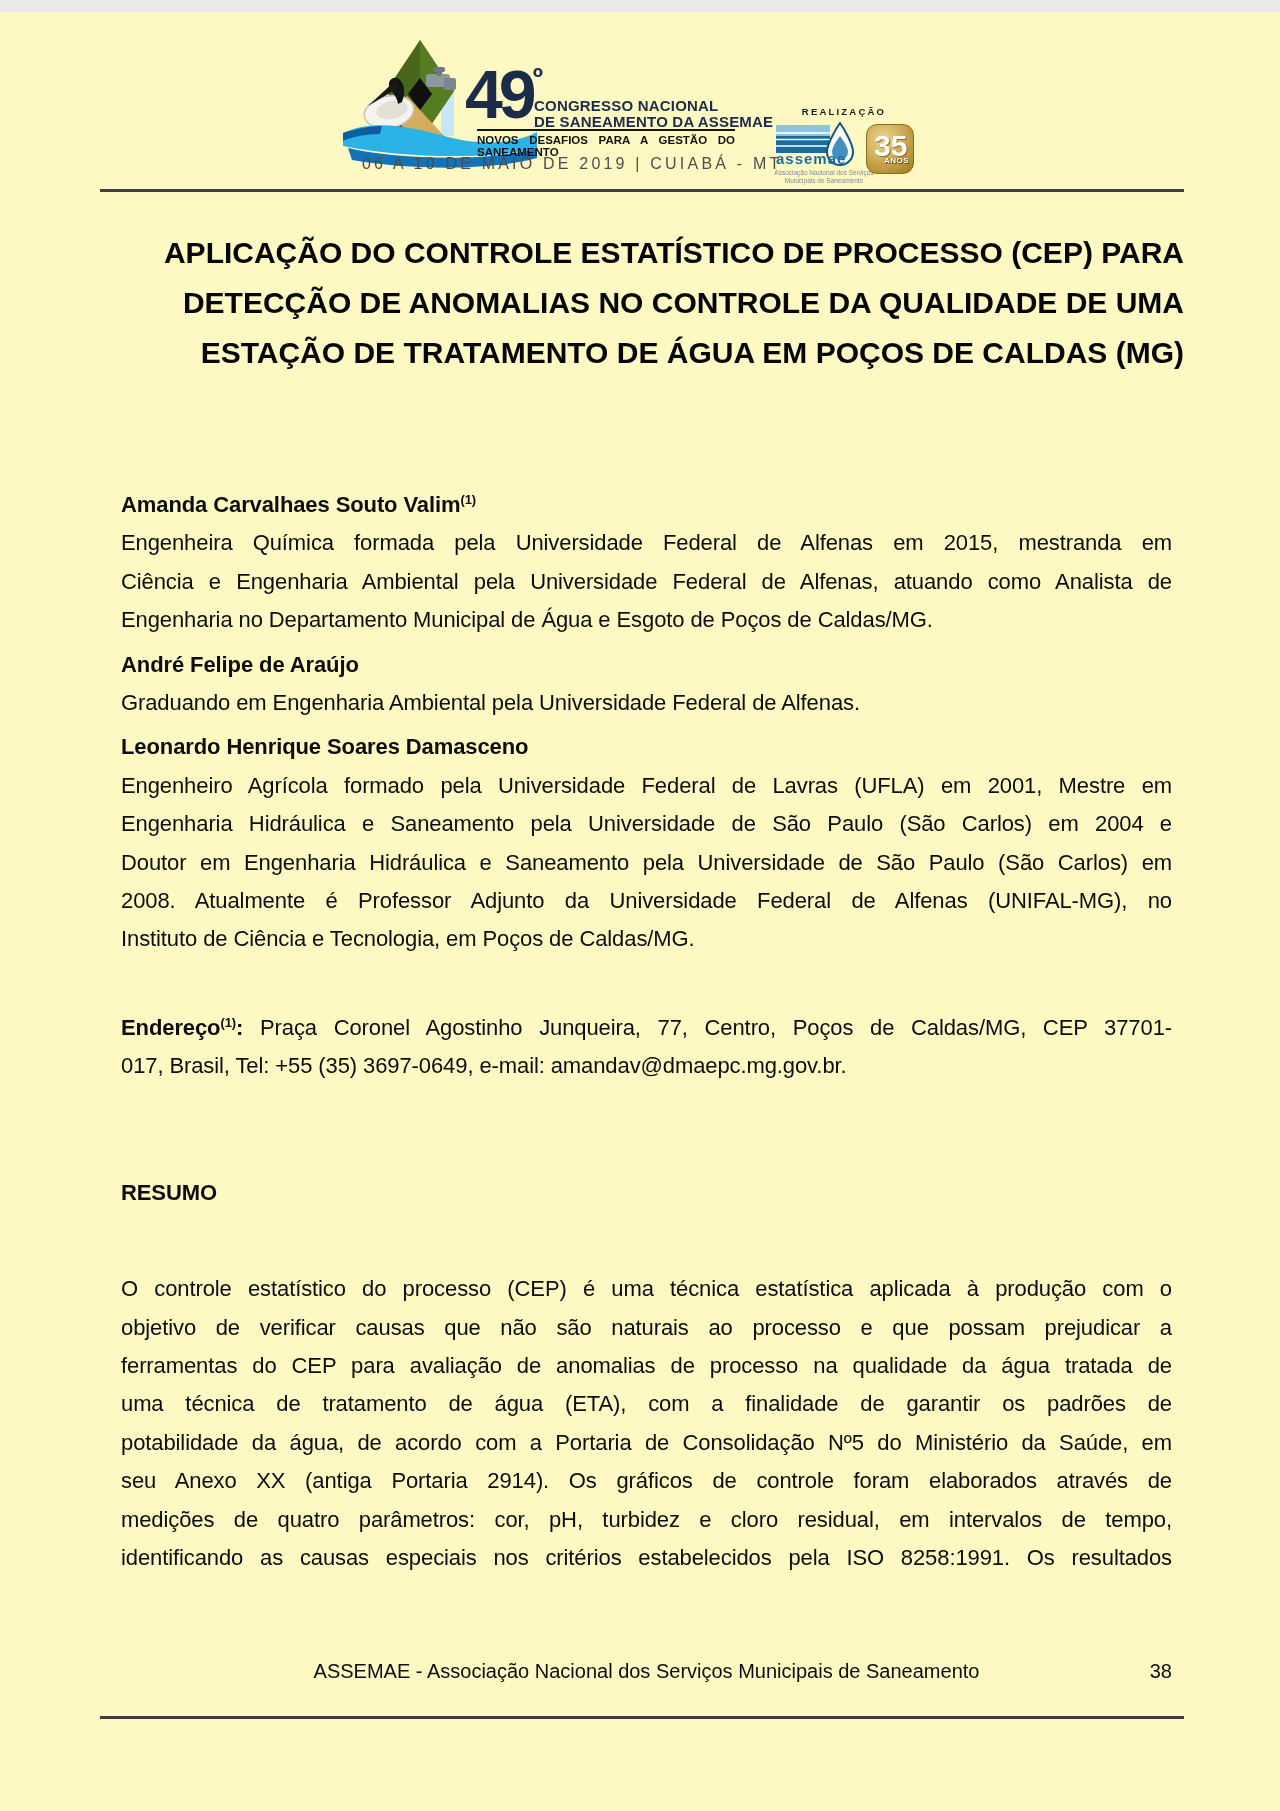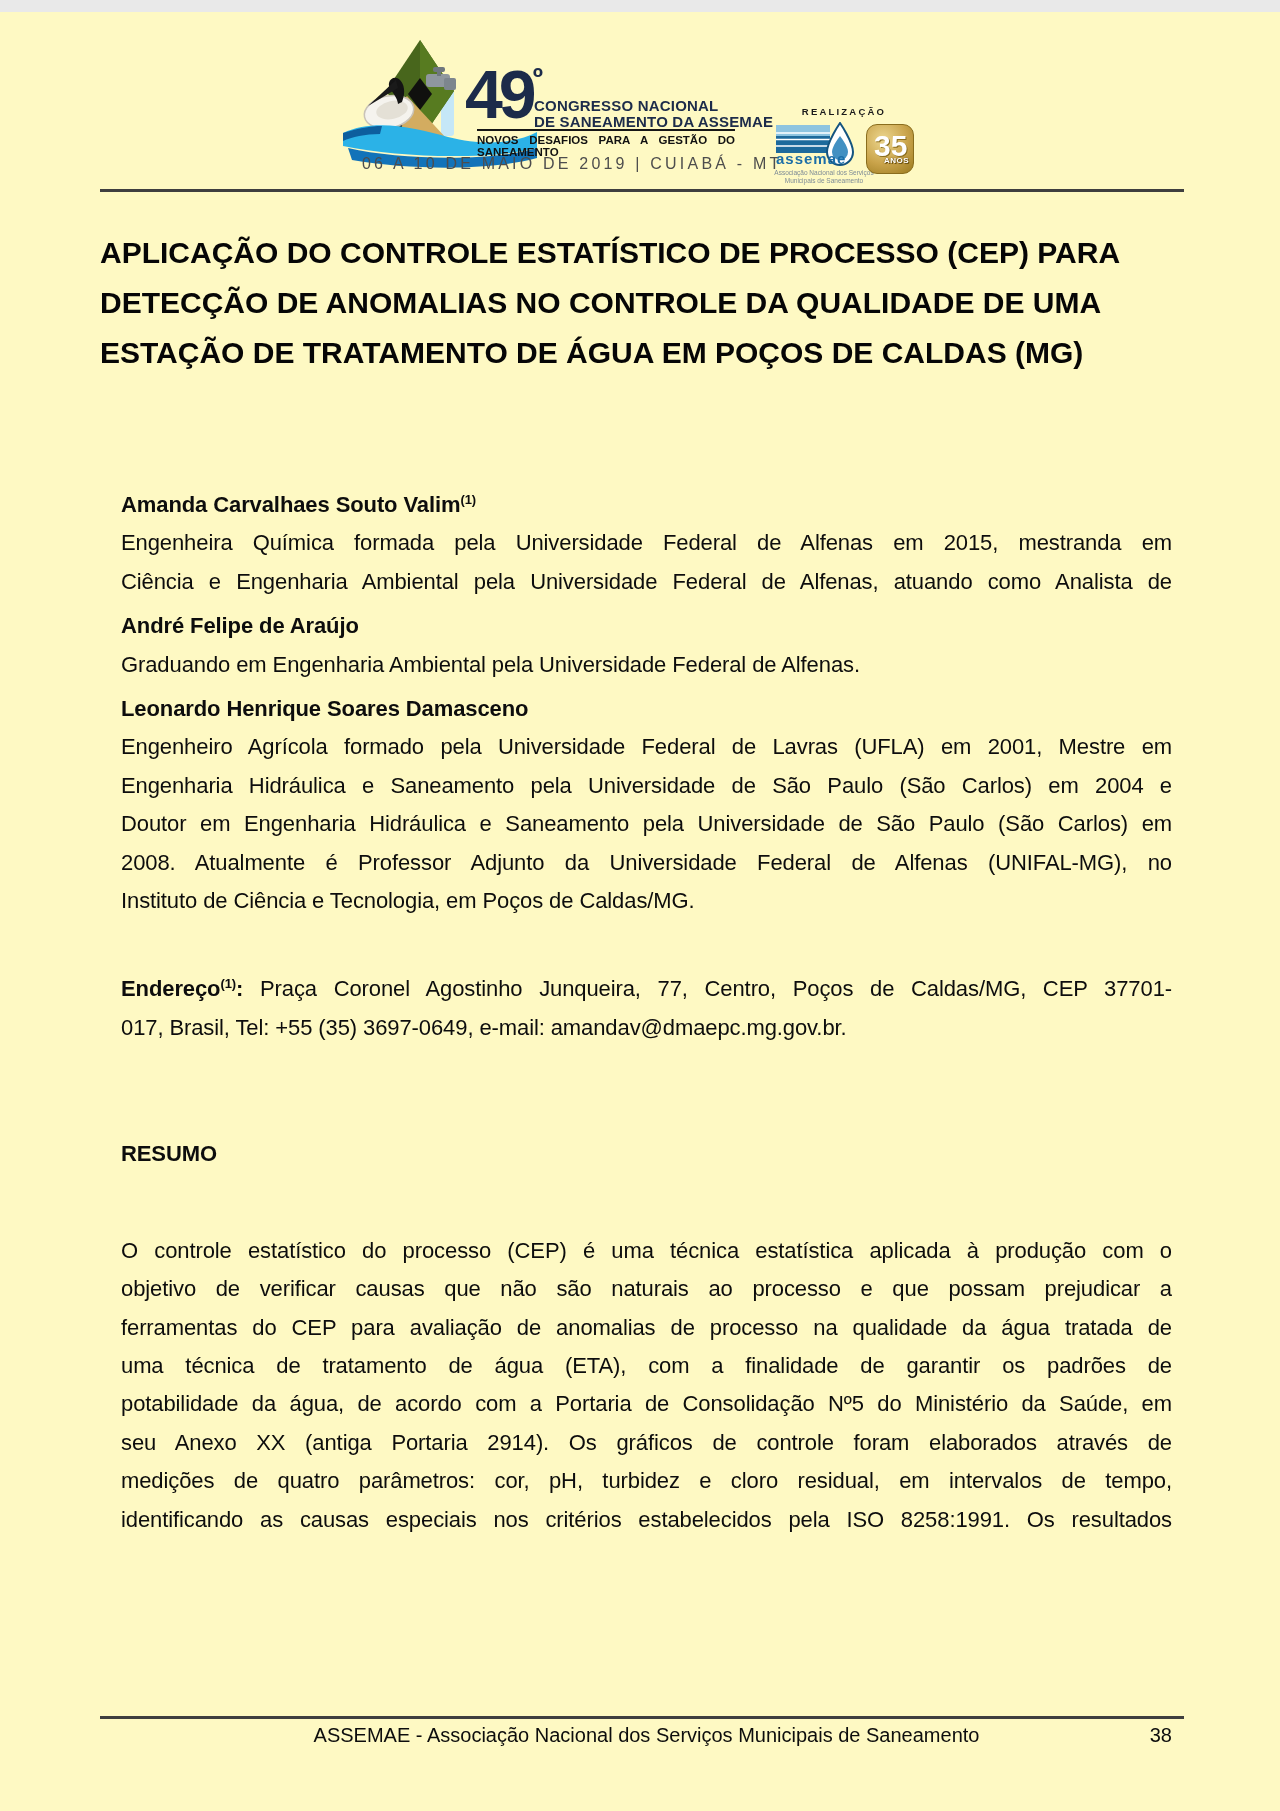--- a/index.html
+++ b/index.html
@@ -54,21 +54,21 @@
     text-shadow:1px 1px 0 #8a6d1d;
   }
   .badge35 .anos {
     position:absolute; right:4px; bottom:8px; font-size:8px; font-weight:800; color:#fff;
     letter-spacing:0.5px; text-shadow:0 0 2px #6b500f, 1px 1px 0 #6b500f;
   }
   .rule-top { position:absolute; left:100px; top:177px; width:1084px; height:3px; background:#3f3f3f; }
 
   
   .title {
-    position:absolute; left:100px; top:216px; width:1084px; text-align:left;
+    position:absolute; left:100px; top:216px; width:1084px; text-align:right;
     font-size:30px; font-weight:700; line-height:50px; color:#060606;
   }
   .title-line { white-space:nowrap; }
 
   
   .content {
     position:absolute; left:121px; top:474px; width:1051px;
     font-size:22px; line-height:38.4px; letter-spacing:-0.1px; color:#0d0d0d;
   }
   .jline { text-align:justify; text-align-last:justify; }
@@ -77,21 +77,21 @@
   .author-name { font-weight:700; }
   sup.sup { font-size:13px; line-height:0; vertical-align:super; }
   .address { margin-top:50px; }
   .address b { font-weight:700; }
   .resumo-heading { margin-top:88px; font-weight:700; }
   .resumo-paragraph { margin-top:58px; }
 
   
   .rule-bottom { position:absolute; left:100px; top:1704px; width:1084px; height:2.5px; background:#3f3f3f; }
   .footer {
-    position:absolute; left:121px; top:1708px; width:1051px; height:30px;
+    position:absolute; left:121px; top:1644px; width:1051px; height:30px;
     font-size:20px; line-height:30px; text-align:center; color:#0d0d0d;
   }
   .page-num { position:absolute; right:0; top:0; }
 </style>
 </head>
 <body>
 
 <div class="page">
 
   <svg class="logo-graphic" viewBox="0 0 200 135" aria-hidden="true">
@@ -150,20 +150,21 @@
     <div class="title-line">ESTAÇÃO DE TRATAMENTO DE ÁGUA EM POÇOS DE CALDAS (MG)</div>
   </div>
 
   <div class="content">
 
     <div class="author">
       <div class="author-name"><span>Amanda Carvalhaes Souto Valim</span><sup class="sup">(1)</sup></div>
       <div>
           <div class="jline">Engenheira Química formada pela Universidade Federal de Alfenas em 2015, mestranda em</div>
           <div class="jline">Ciência e Engenharia Ambiental pela Universidade Federal de Alfenas, atuando como Analista de</div>
+          <div class="jline jline-last">Engenharia no Departamento Municipal de Água e Esgoto de Poços de Caldas/MG.</div>
         </div>
     </div>
 
     <div class="author">
       <div class="author-name"><span>André Felipe de Araújo</span><sup class="sup"></sup></div>
       <div>
           <div class="jline jline-last">Graduando em Engenharia Ambiental pela Universidade Federal de Alfenas.</div>
         </div>
     </div>
 

